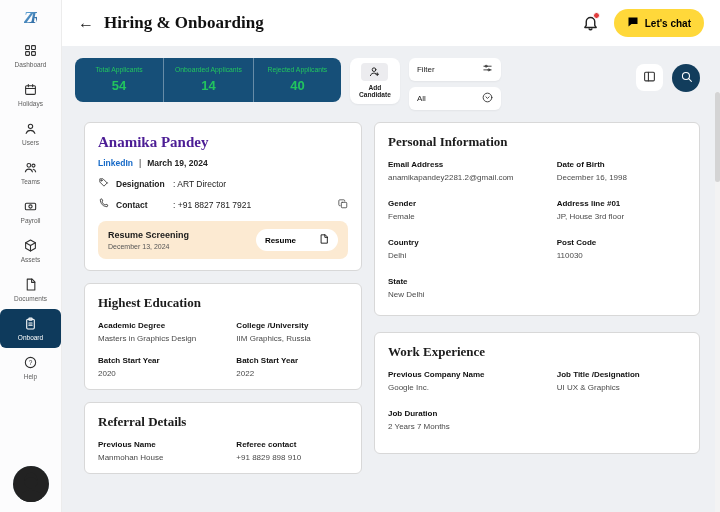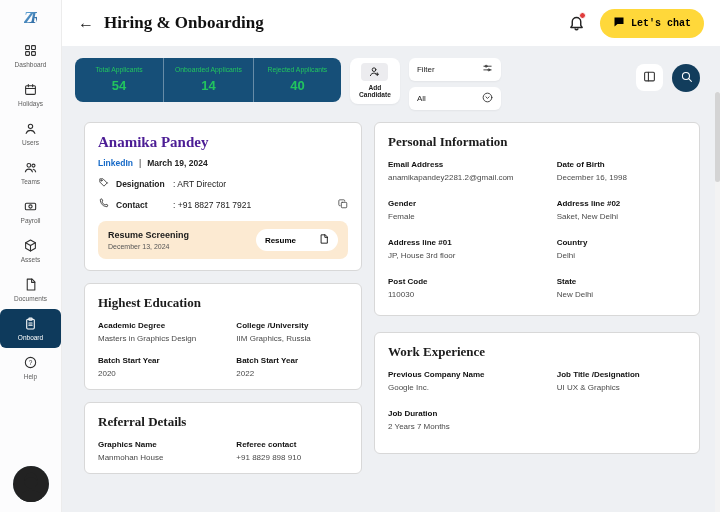--- a/index.html
+++ b/index.html
@@ -24,21 +24,21 @@
 
   
   .main { flex:1; display:flex; flex-direction:column; min-width:0; }
   .topbar { height:46px; background:#fff; display:flex; align-items:center; gap:10px; padding:0 16px; }
   .back { font-size:16px; font-weight:700; cursor:pointer; }
   .page-title { font-family:"Liberation Serif",serif; font-weight:700; font-size:17px; color:#101010; }
   .topbar-right { margin-left:auto; display:flex; align-items:center; gap:14px; }
   .bell { position:relative; cursor:pointer; width:18px; height:18px; }
   .bell svg { width:17px; height:17px; }
   .bell .dot { position:absolute; top:-2px; right:0; width:7px; height:7px; background:#e03c3c; border-radius:50%; border:1.5px solid #fff; }
-  .chat-btn { background:#ffd83a; border:none; border-radius:15px; padding:7px 13px; display:flex; align-items:center; gap:6px; font-weight:700; font-size:10px; cursor:pointer; font-family:Liberation Mono, monospace; }
+  .chat-btn { background:#ffd83a; border:none; border-radius:15px; padding:7px 13px; display:flex; align-items:center; gap:6px; font-weight:700; font-size:10px; cursor:pointer; font-family:Liberation Sans, sans-serif; }
   .chat-btn svg { width:12px; height:12px; }
 
   
   .content { flex:1; background:#eef0f3; padding:12px 12px 12px 12px; overflow:hidden; position:relative; }
   .toolbar { display:flex; align-items:flex-start; gap:9px; margin-bottom:12px; padding-left:1px; }
   .stats { display:flex; background:#164f78; border-radius:8px; color:#22c55e; overflow:hidden; }
   .stat { padding:8px 11px 9px; display:flex; flex-direction:column; align-items:center; gap:5px; min-width:88px; }
   .stat + .stat { border-left:1px solid rgba(255,255,255,.35); }
   .stat-label { font-size:6.8px; white-space:nowrap; }
   .stat-value { font-size:13px; font-weight:600; }
@@ -338,21 +338,21 @@
                 <div class="f-label">Batch Start Year</div>
                 <div class="f-value">2022</div>
               </div>
             </div>
           </div>
 
           <div class="card">
             <div class="card-title">Referral Details</div>
             <div class="field-grid">
               <div class="field">
-                <div class="f-label">Graphics Name</div>
+                <div class="f-label">Previous Name</div>
                 <div class="f-value">Manmohan House</div>
               </div>
               <div class="field">
                 <div class="f-label">Referee contact</div>
                 <div class="f-value">+91 8829 898 910</div>
               </div>
             </div>
           </div>
 
         </div>
@@ -368,24 +368,20 @@
               </div>
               <div class="field">
                 <div class="f-label">Date of Birth</div>
                 <div class="f-value">December 16, 1998</div>
               </div>
               <div class="field">
                 <div class="f-label">Gender</div>
                 <div class="f-value">Female</div>
               </div>
               <div class="field">
-                <div class="f-label">Address line #02</div>
-                <div class="f-value">Saket, New Delhi</div>
-              </div>
-              <div class="field">
                 <div class="f-label">Address line #01</div>
                 <div class="f-value">JP, House 3rd floor</div>
               </div>
               <div class="field">
                 <div class="f-label">Country</div>
                 <div class="f-value">Delhi</div>
               </div>
               <div class="field">
                 <div class="f-label">Post Code</div>
                 <div class="f-value">110030</div>

